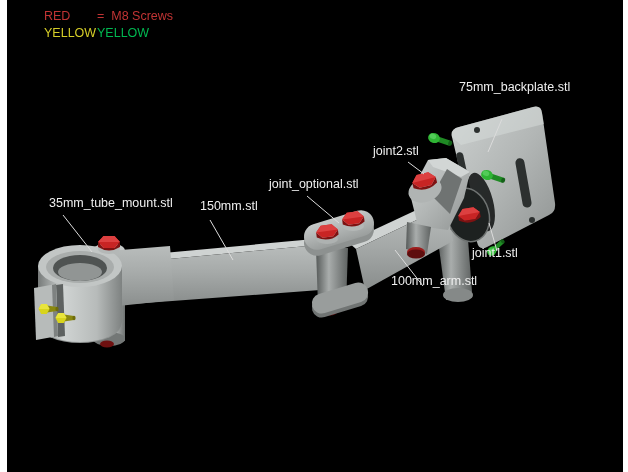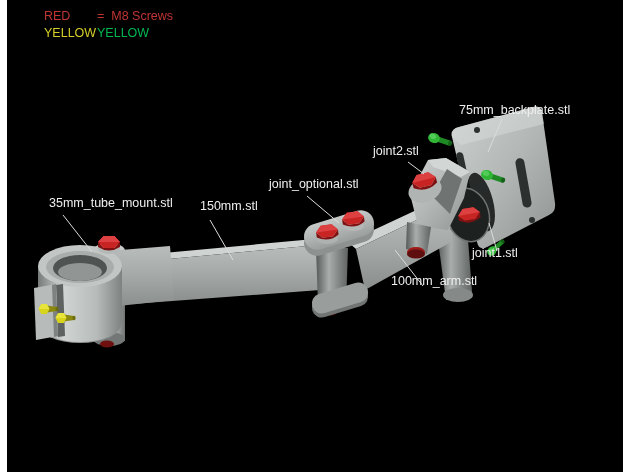--- a/index.html
+++ b/index.html
@@ -31,21 +31,21 @@
   .plabel{
     position:absolute;
     color:#efefef;
     font-size:12.5px;line-height:14px;
     white-space:nowrap;
   }
   .lab-0{left:33px;top:196px;margin-left:16px;}
   .lab-1{left:200px;top:199px;}
   .lab-2{left:269px;top:177px;}
   .lab-3{left:373px;top:144px;}
-  .lab-4{left:459px;top:103px;text-align:center;}
+  .lab-4{left:459px;top:80px;text-align:center;}
   .lab-5{left:472px;top:246px;}
   .lab-6{left:391px;top:274px;}
 </style>
 </head>
 <body>
 
 <div class="stage">
   <div class="canvas"></div>
 
   <svg class="render-svg" width="628" height="472" viewBox="0 0 628 472">

